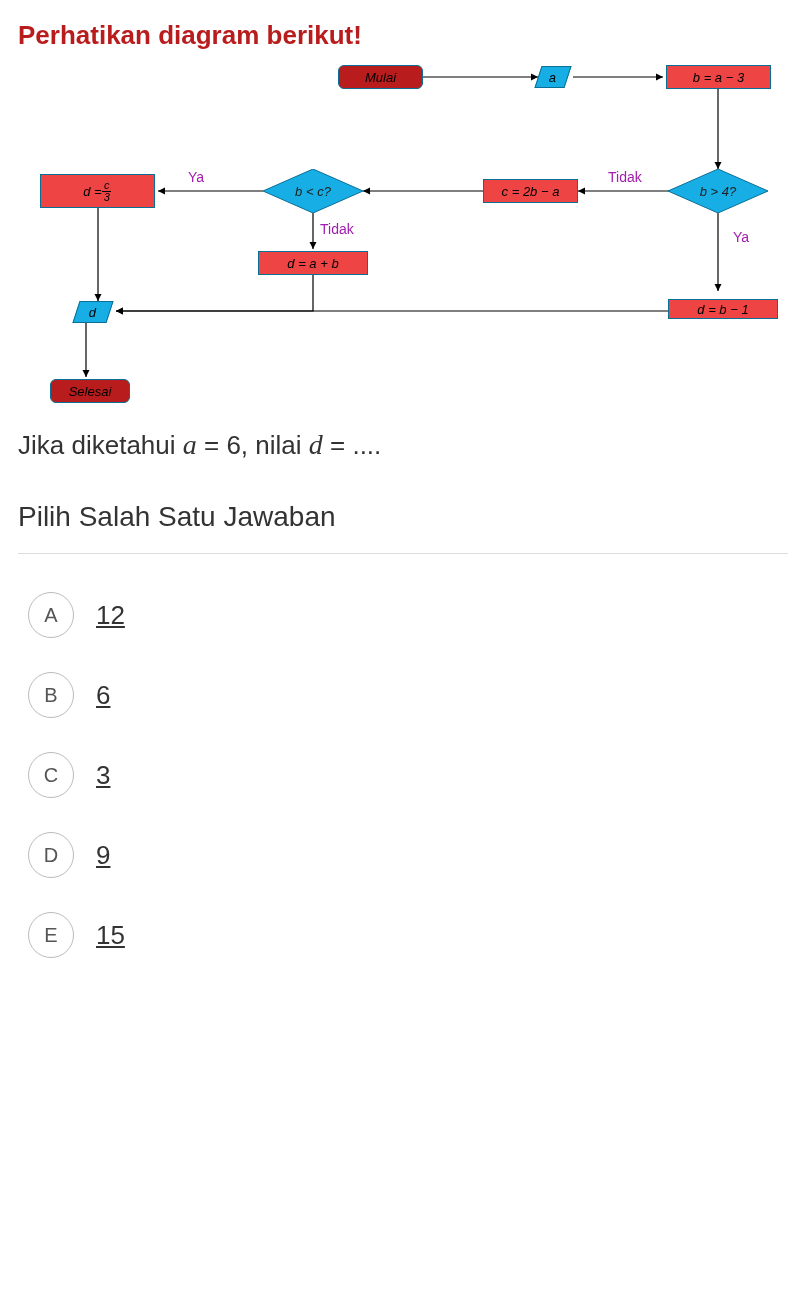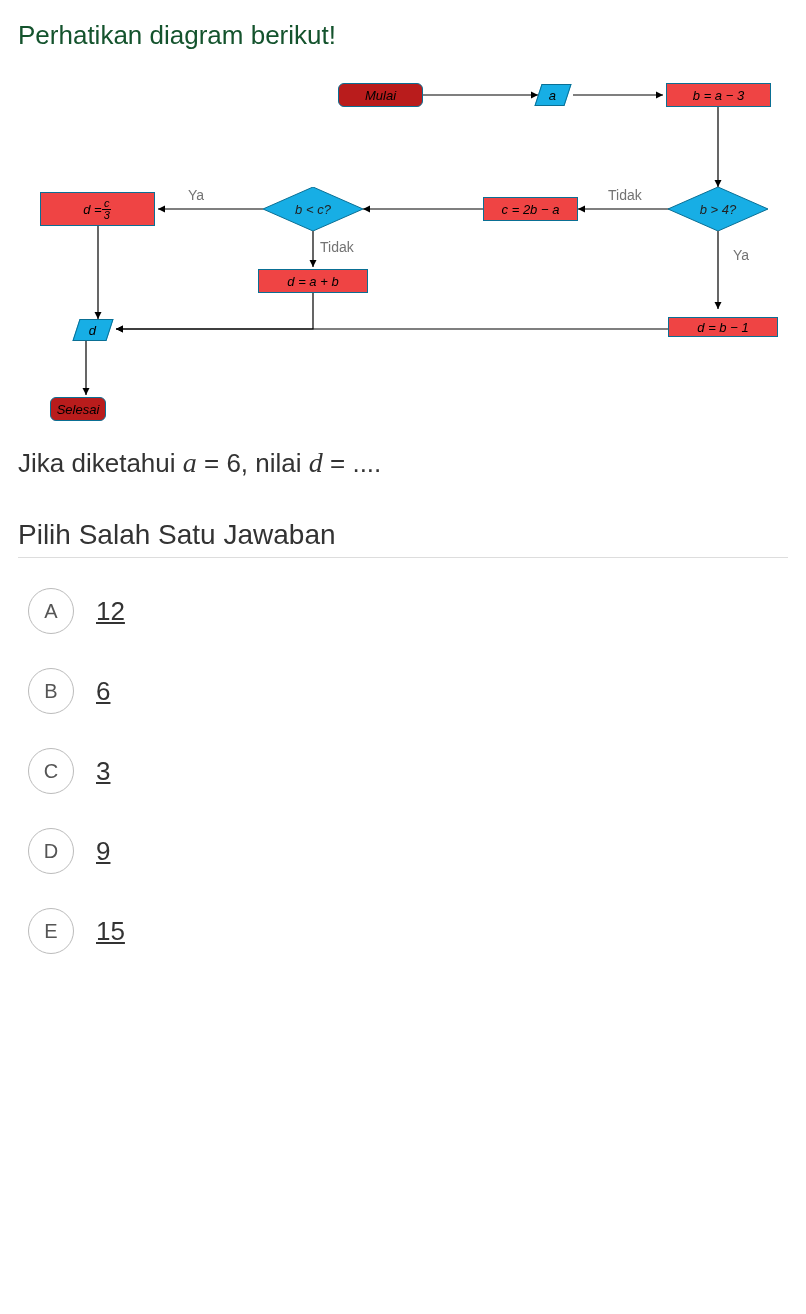--- a/index.html
+++ b/index.html
@@ -6,22 +6,23 @@
   body {
     margin: 0;
     padding: 20px 18px;
     font-family: Arial, sans-serif;
     color: #222;
     background: #fff;
     width: 806px;
   }
   .question-text {
     font-size: 26px;
-    margin-bottom: 26px;
-    color: #14532d;
+    margin-bottom: 8px;
+    color: #b91c1c;
+    font-weight: bold;
   }
   .diagram-wrap {
     position: relative;
     width: 770px;
     height: 360px;
   }
   .diagram-wrap svg { position: absolute; top:0; left:0; }
   .shape {
     position: absolute;
     display: flex;
@@ -50,36 +51,36 @@
     width: 100px; height: 44px;
     position: absolute;
   }
   .diamond svg { position:absolute; top:0; left:0; }
   .diamond .lbl {
     position:absolute; top:0; left:0; width:100%; height:100%;
     display:flex; align-items:center; justify-content:center;
     font-size:13px; font-style: italic;
   }
   .edge-label {
-    position:absolute; font-size:14px; color:#737373;
+    position:absolute; font-size:14px; color:#a21caf;
     font-style: normal;
   }
   .equation {
     font-size: 26px;
     margin-top: 10px;
     margin-bottom: 40px;
     color: #333;
   }
   .equation .var { font-style: italic; font-family: 'Times New Roman', serif; font-size: 28px; }
   .section-head {
     font-size: 28px;
     color: #333;
-    padding-bottom: 6px;
+    padding-bottom: 20px;
     border-bottom: 1px solid #ddd;
-    margin-bottom: 30px;
+    margin-bottom: 38px;
   }
   .options { padding-left: 10px; }
   .opt {
     display:flex; align-items:center;
     margin-bottom: 34px;
     cursor: pointer;
   }
   .opt .circle {
     width: 46px; height: 46px;
     border: 1px solid #bbb;
@@ -170,21 +171,21 @@
   </div>
 
   <div class="shape rect" style="left:240px; top:192px; width:110px; height:24px;">d = a + b</div>
 
   <div class="shape rect" style="left:650px; top:240px; width:110px; height:20px;">d = b − 1</div>
 
   <div class="shape para" style="left:58px; top:242px; width:34px; height:22px;">
       <span>d</span>
     </div>
 
-  <div class="shape rect-round" style="left:32px; top:320px; width:56px; height:24px;">Selesai</div>
+  <div class="shape rect-round" style="left:32px; top:320px; width:80px; height:24px;">Selesai</div>
 
   <div class="edge-label" style="left:170px; top:110px;">Ya</div>
   <div class="edge-label" style="left:302px; top:162px;">Tidak</div>
   <div class="edge-label" style="left:590px; top:110px;">Tidak</div>
   <div class="edge-label" style="left:715px; top:170px;">Ya</div>
 </div>
 
 <div class="equation">
   <span>Jika diketahui </span><span class="var">a</span><span> = 6</span><span>, nilai </span><span class="var">d</span><span> = ....</span>
 </div>

